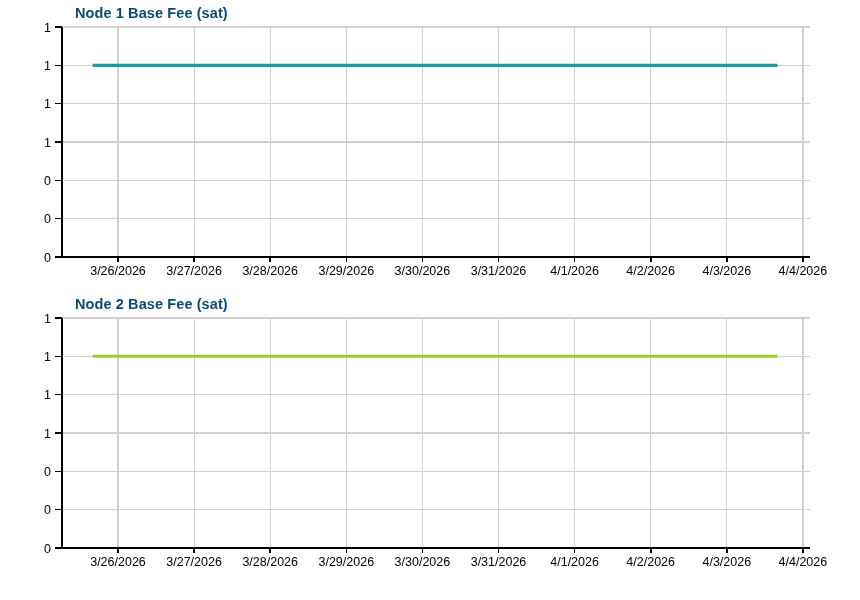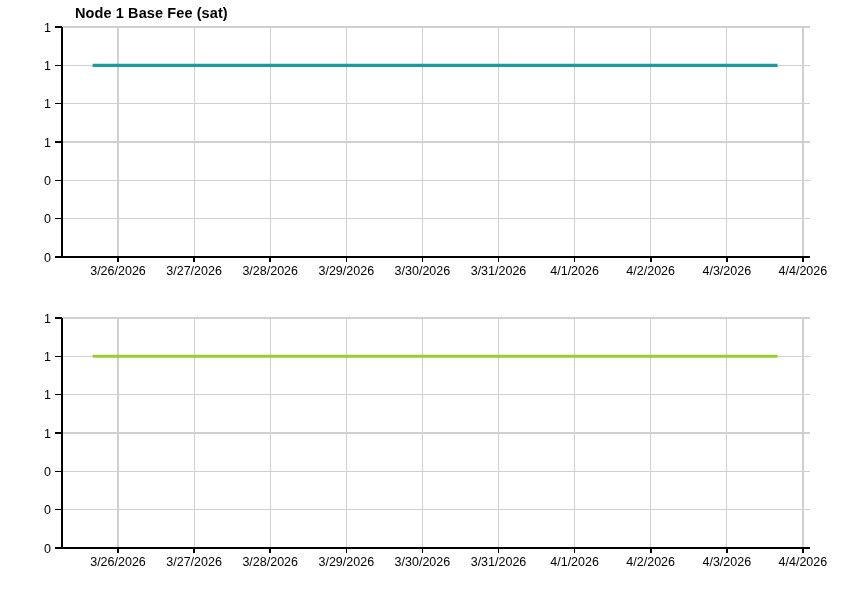--- a/index.html
+++ b/index.html
@@ -9,21 +9,21 @@
     font-family: "Liberation Sans", sans-serif;
     overflow: hidden;
     position: relative;
   }
   .page { position: absolute; inset: 0; }
   .chart { position: absolute; left: 0; width: 860px; }
   #chart-0 { top: 0; height: 290px; }
   #chart-1 { top: 291px; height: 309px; }
   .chart-title {
     position: absolute; left: 75px; top: 5px; margin: 0;
-    font-size: 14.5px; font-weight: 700; color: #000000;
+    font-size: 14.5px; font-weight: 700; color: #0c4a6e;
     letter-spacing: 0.1px;
   }
   svg.plot { position: absolute; left: 0; top: 0; display: block; }
 </style>
 </head>
 <body>
 
 <div class="page">
 
   <section class="chart" id="chart-0">
@@ -80,20 +80,21 @@
         <line x1="650.6999999999999" y1="257" x2="650.6999999999999" y2="262" stroke="#000000" stroke-width="1.6" shape-rendering="crispEdges"></line>
         <text x="650.6999999999999" y="275" text-anchor="middle" font-size="12.5" fill="#000000">4/2/2026</text>
         <line x1="726.8" y1="257" x2="726.8" y2="262" stroke="#000000" stroke-width="1.6" shape-rendering="crispEdges"></line>
         <text x="726.8" y="275" text-anchor="middle" font-size="12.5" fill="#000000">4/3/2026</text>
         <line x1="802.9" y1="257" x2="802.9" y2="262" stroke="#000000" stroke-width="1.6" shape-rendering="crispEdges"></line>
         <text x="802.9" y="275" text-anchor="middle" font-size="12.5" fill="#000000">4/4/2026</text>
       </svg>
   </section>
 
   <section class="chart" id="chart-1">
+    <h2 class="chart-title">Node 2 Base Fee (sat)</h2>
     <svg class="plot" width="860" height="309" viewBox="0 0 860 309">
         <line x1="62" y1="27" x2="810" y2="27" stroke="#d0d0d0" stroke-width="1.2" shape-rendering="crispEdges"></line>
         <line x1="62" y1="65.33333333333331" x2="810" y2="65.33333333333331" stroke="#d0d0d0" stroke-width="1.2" shape-rendering="crispEdges"></line>
         <line x1="62" y1="103.66666666666666" x2="810" y2="103.66666666666666" stroke="#d0d0d0" stroke-width="1.2" shape-rendering="crispEdges"></line>
         <line x1="62" y1="142" x2="810" y2="142" stroke="#d0d0d0" stroke-width="1.2" shape-rendering="crispEdges"></line>
         <line x1="62" y1="180.33333333333331" x2="810" y2="180.33333333333331" stroke="#d0d0d0" stroke-width="1.2" shape-rendering="crispEdges"></line>
         <line x1="62" y1="218.66666666666666" x2="810" y2="218.66666666666666" stroke="#d0d0d0" stroke-width="1.2" shape-rendering="crispEdges"></line>
         <line x1="62" y1="257" x2="810" y2="257" stroke="#d0d0d0" stroke-width="1.2" shape-rendering="crispEdges"></line>
         <line x1="118" y1="27" x2="118" y2="257" stroke="#d0d0d0" stroke-width="1.2" shape-rendering="crispEdges"></line>
         <line x1="194.1" y1="27" x2="194.1" y2="257" stroke="#d0d0d0" stroke-width="1.2" shape-rendering="crispEdges"></line>

